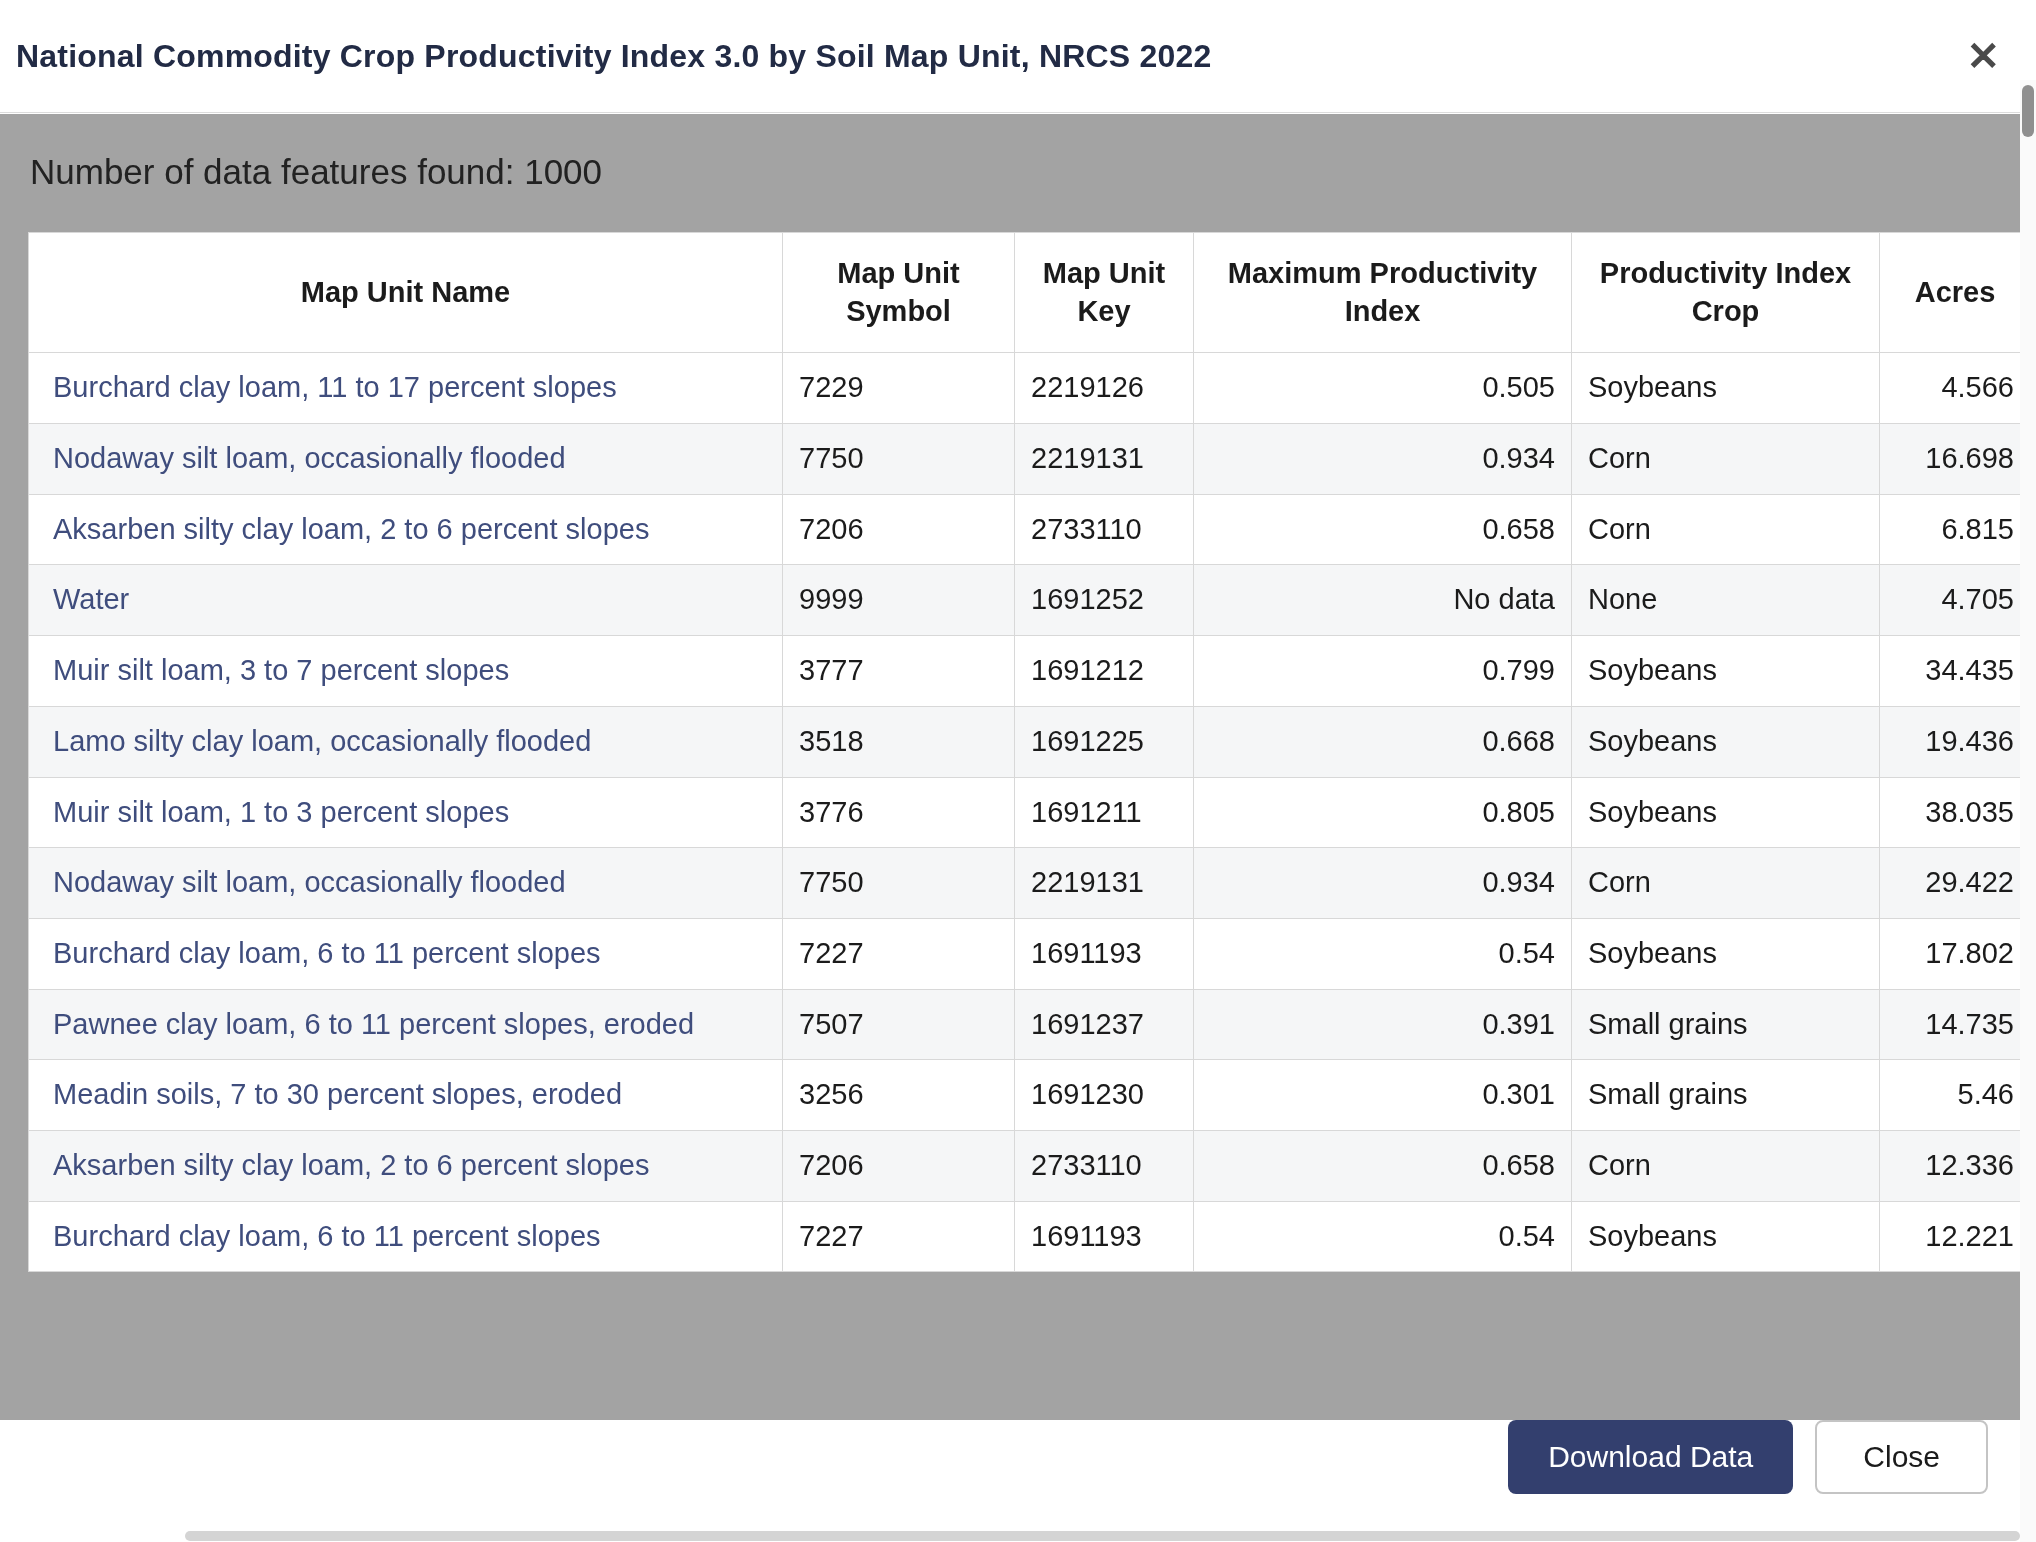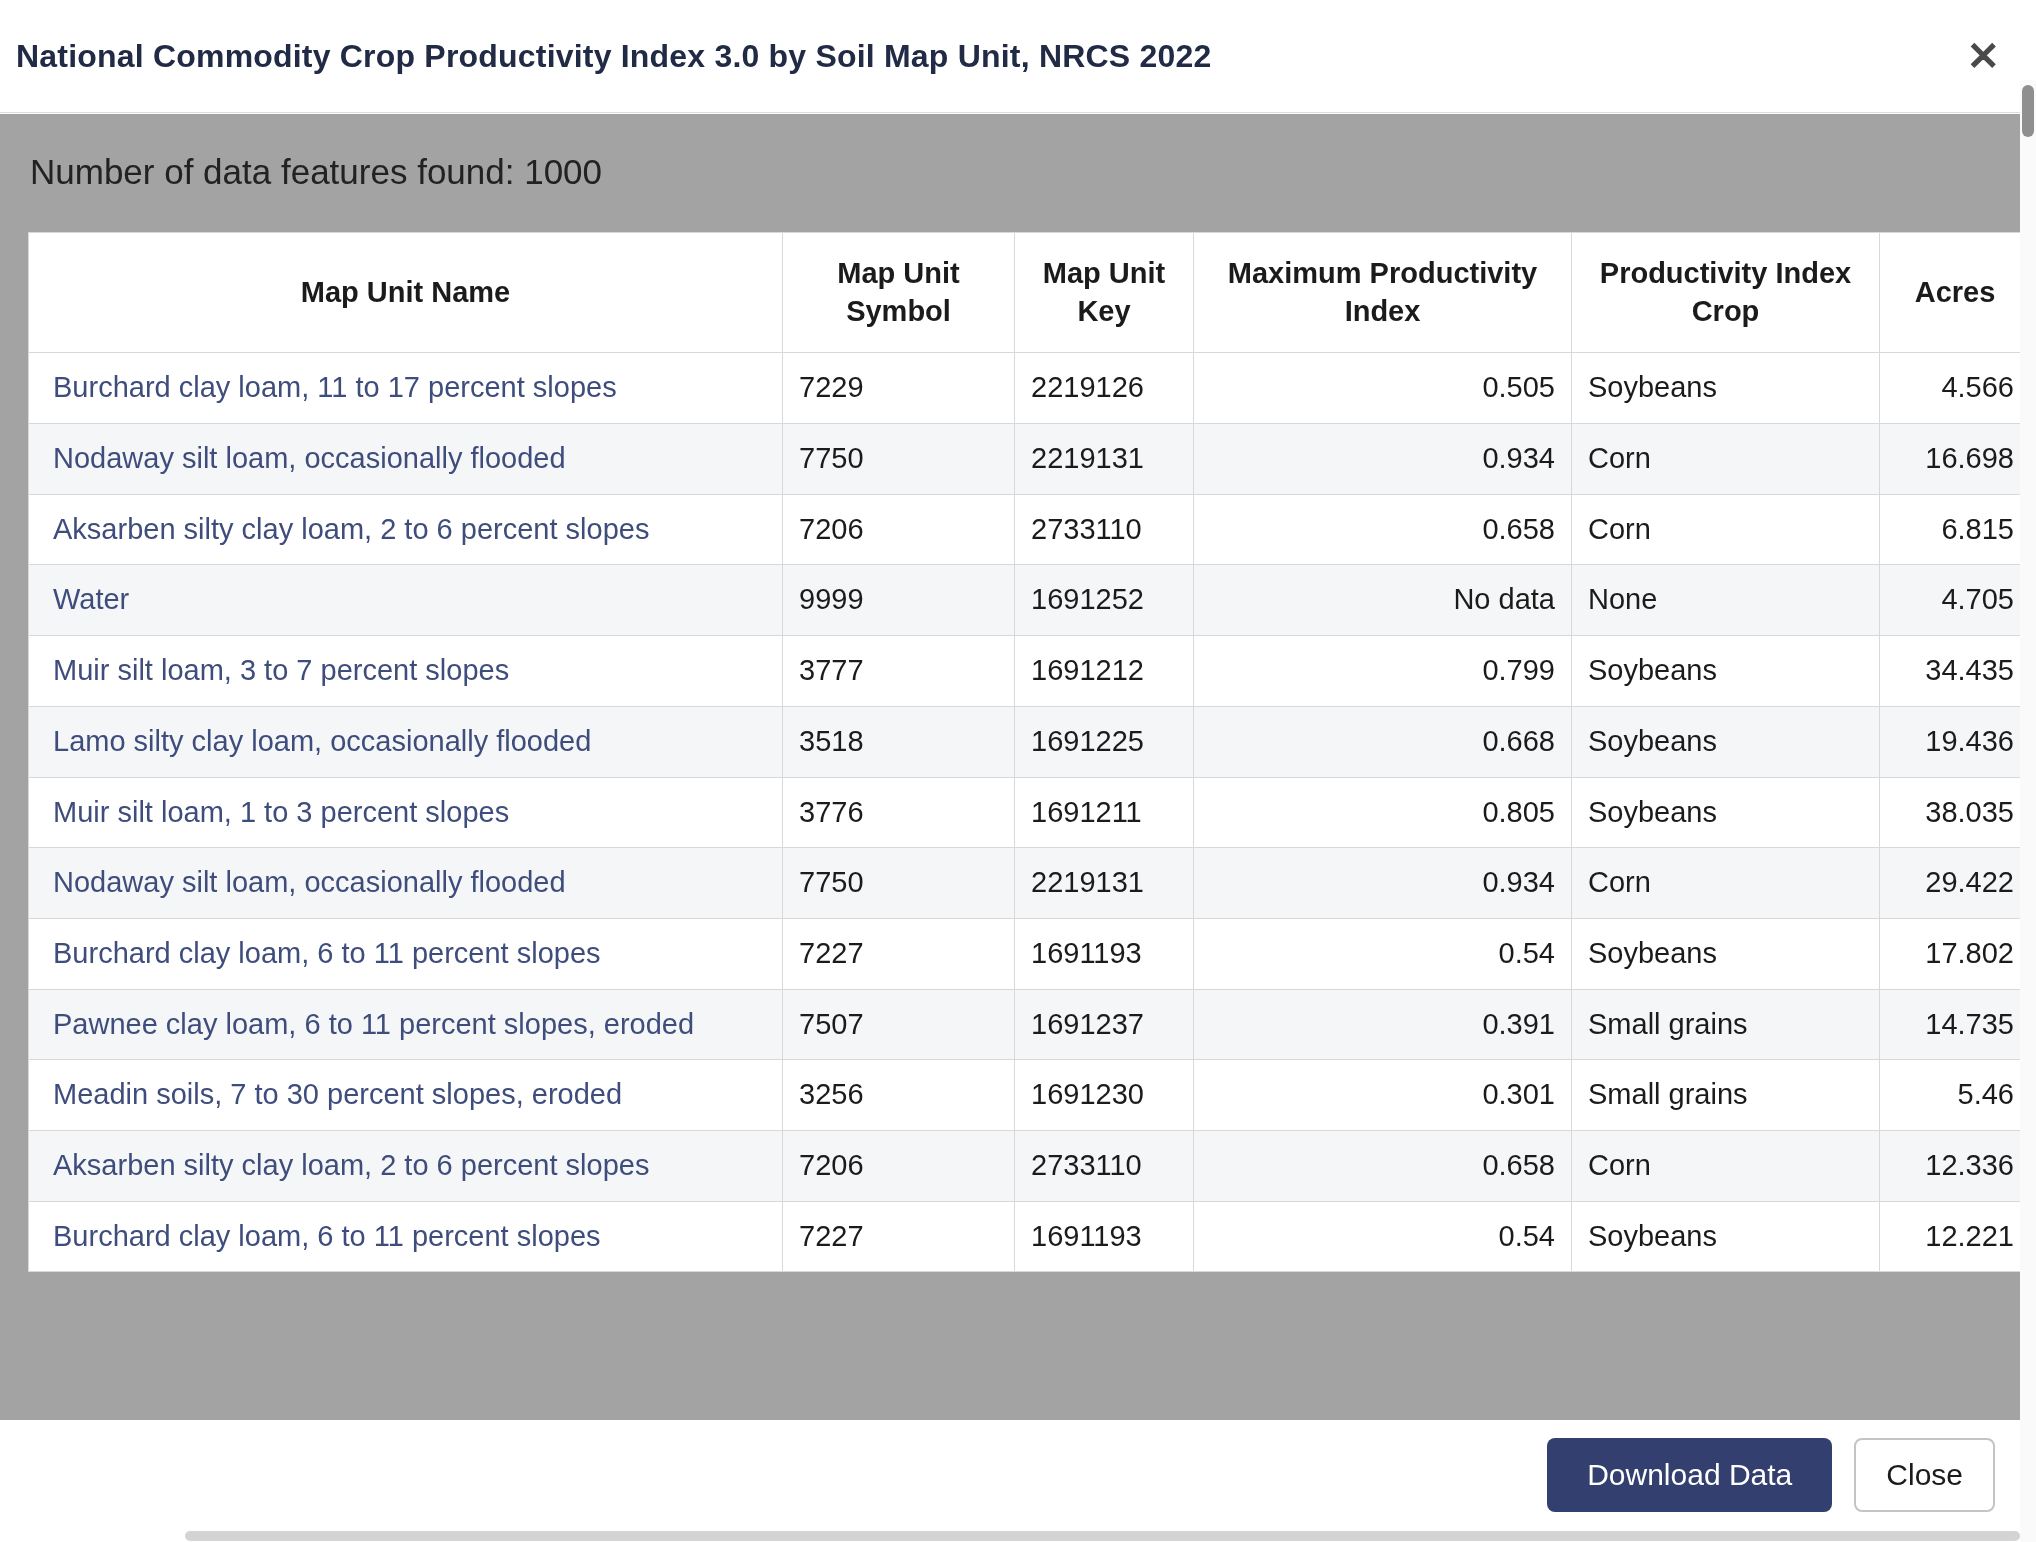--- a/index.html
+++ b/index.html
@@ -77,25 +77,25 @@
   td.num { text-align: right; }
   a.name-link {
     color: #3f4d7d;
     text-decoration: none;
     cursor: pointer;
     margin-left: 8px;
   }
 
   
   .modal-footer {
-    position: absolute; bottom: 12px; left: 0; right: 5px;
+    position: absolute; bottom: 12px; left: 0; right: 12px;
     height: 110px;
     background: #ffffff;
     z-index: 6;
-    display: flex; align-items: center; justify-content: flex-end;
+    display: flex; align-items: flex-start; justify-content: flex-end;
     gap: 22px;
     padding-right: 36px;
   }
   .btn {
     font-family: "Liberation Sans", sans-serif;
     font-size: 30px;
     border-radius: 8px;
     height: 74px;
     display: inline-flex; align-items: center; justify-content: center;
     cursor: pointer;
@@ -103,21 +103,21 @@
   .btn-primary {
     background: #333f6e;
     color: #ffffff;
     border: none;
     padding: 0 40px;
   }
   .btn-secondary {
     background: #ffffff;
     color: #1b1b1b;
     border: 2px solid #c4c4c4;
-    padding: 0 30px;
+    padding: 0 46px;
   }
 
   
   .vscroll-track {
     position: absolute; top: 80px; right: 0; bottom: 0; width: 16px;
     background: #fafafa;
     z-index: 8;
   }
   .vscroll-thumb {
     position: absolute; top: 5px; left: 2px;

